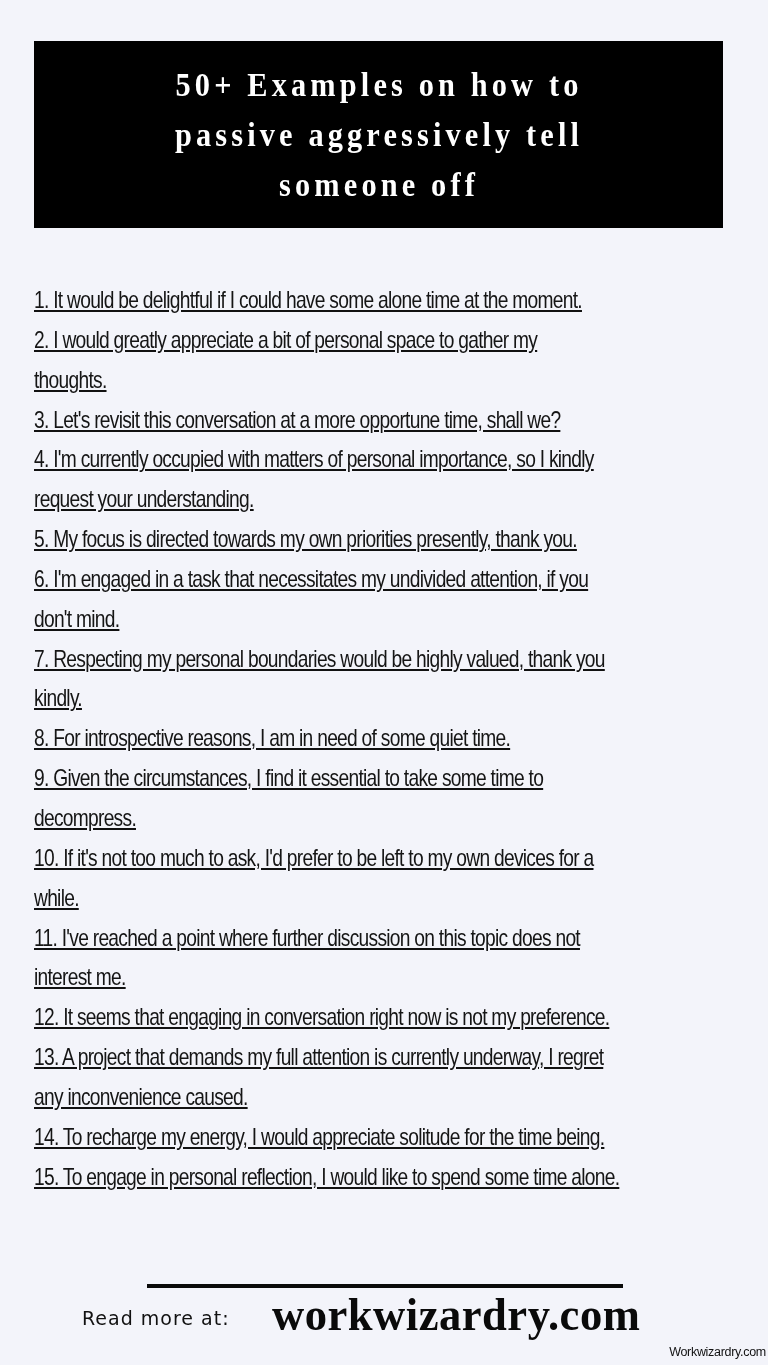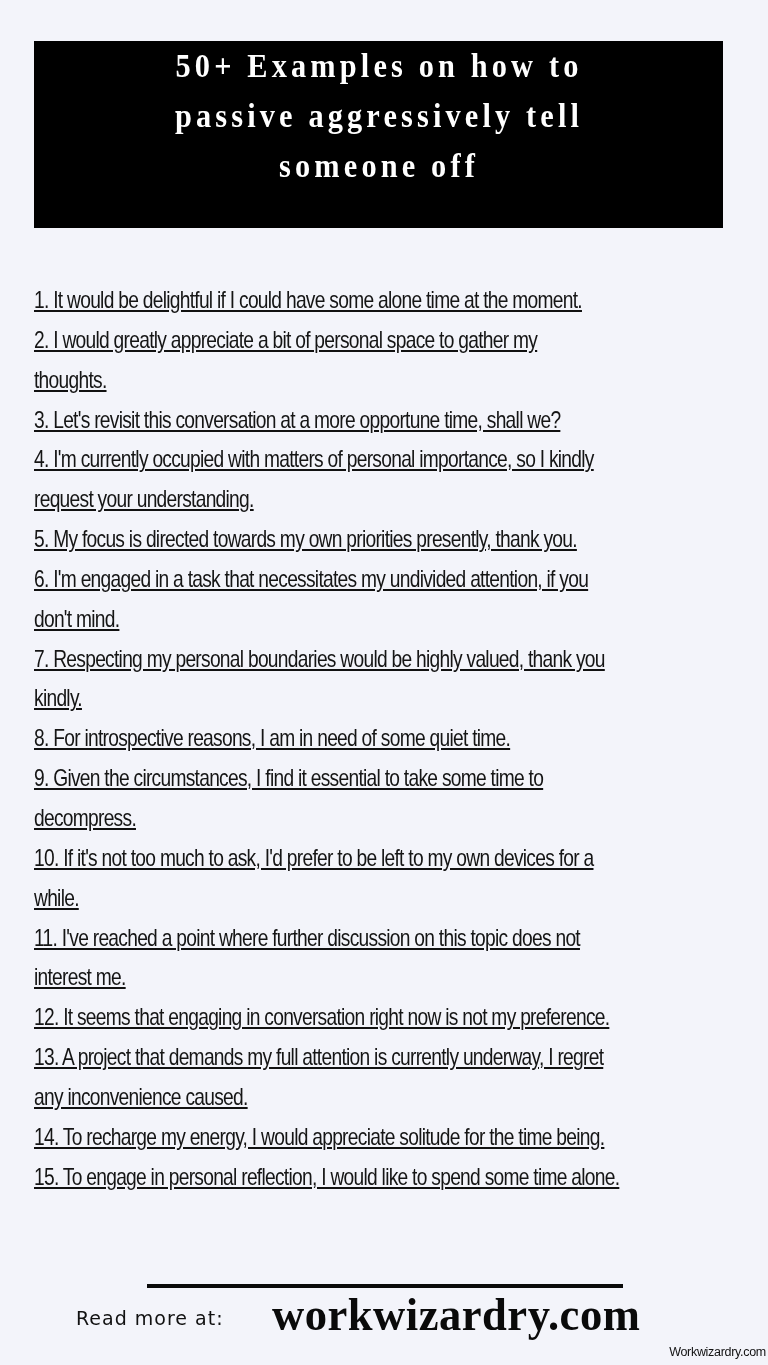--- a/index.html
+++ b/index.html
@@ -9,21 +9,21 @@
     position: relative;
     overflow: hidden;
     font-family: "Liberation Sans", sans-serif;
     color: #111;
   }
   .title-box {
     position: absolute;
     left: 34px; top: 41px;
     width: 689px; height: 187px;
     background: #000;
-    display: flex; justify-content: center;
+    display: flex; align-items: center; justify-content: center;
   }
   .title-text {
     color: #fff;
     font-family: "Liberation Serif", serif;
     font-weight: bold;
     font-size: 33px;
     letter-spacing: 4.5px;
     line-height: 50px;
     text-align: center;
     width: 560px;
@@ -50,21 +50,21 @@
   }
   .list li .line { display: block; white-space: nowrap; }
   .rule {
     position: absolute;
     left: 147px; top: 1284px;
     width: 476px; height: 4px;
     background: #0a0a0a;
   }
   .read-more {
     position: absolute;
-    left: 76px; top: 1298px;
+    left: 82px; top: 1298px;
     font-family: "DejaVu Sans", sans-serif;
     font-size: 19px;
     letter-spacing: 1px;
     color: #111;
     line-height: 40px;
   }
   .site {
     position: absolute;
     left: 272px; top: 1285px;
     font-family: "Liberation Serif", serif;

